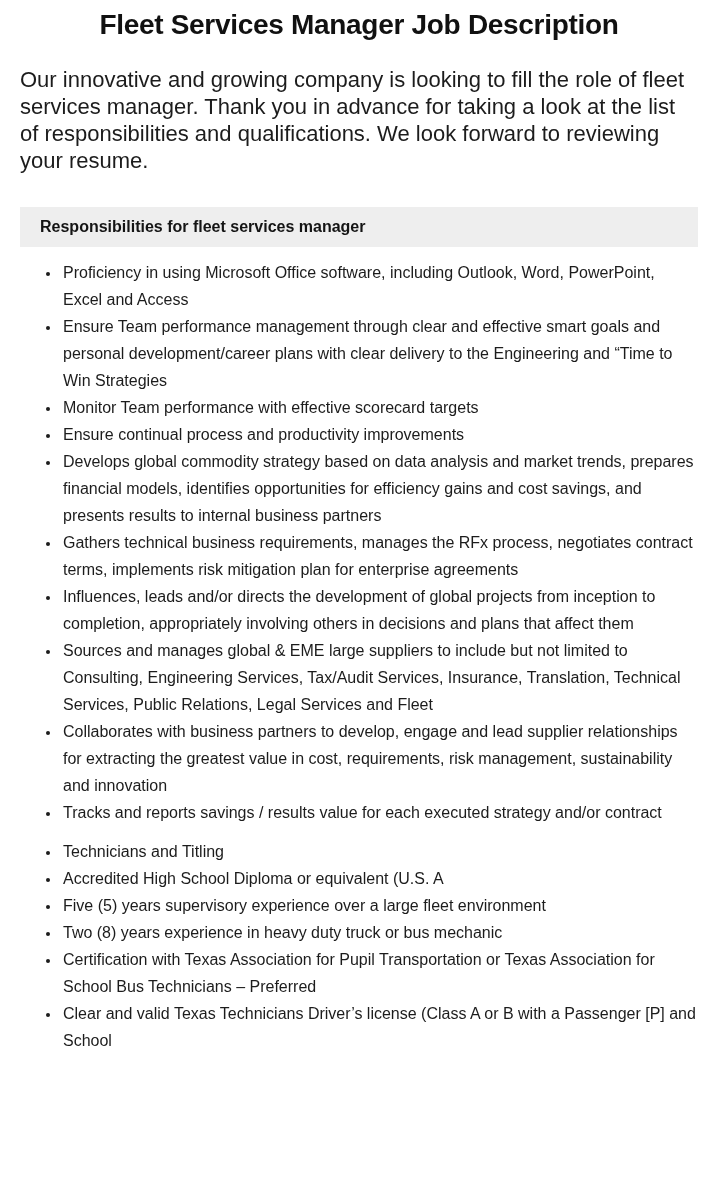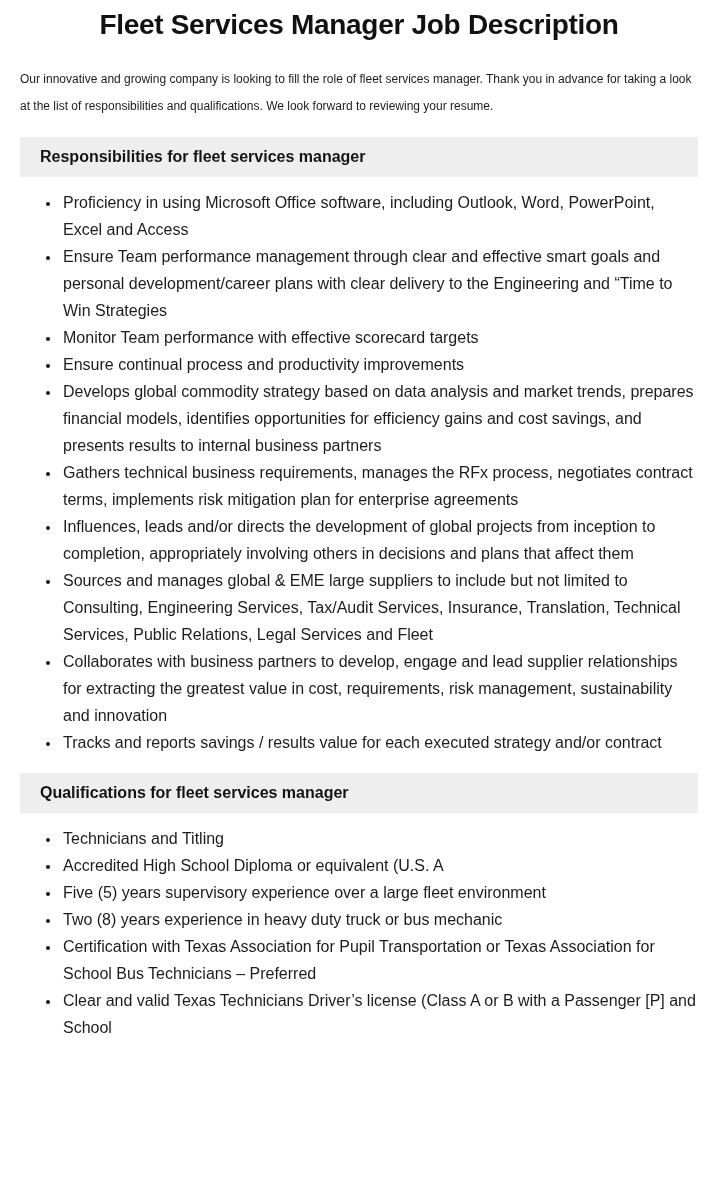--- a/index.html
+++ b/index.html
@@ -23,25 +23,25 @@
     .title {
       padding-top: 9px;
       text-align: center;
       font-size: 28px;
       font-weight: bold;
       letter-spacing: -0.3px;
       color: #111111;
     }
     .intro {
       margin-top: 25px;
-      font-size: 12px;
+      font-size: 22px;
       line-height: 27px;
     }
     .section-bar {
-      margin-top: 17px;
+      margin-top: 33px;
       background: var(--section-bg);
       padding: 10px 20px;
       min-height: 40px;
       display: flex;
       align-items: center;
     }
     .section-bar .section-heading {
       font-size: 16px;
       font-weight: bold;
       line-height: 20px;
@@ -81,23 +81,20 @@
     <li>Monitor Team performance with effective scorecard targets</li>
     <li>Ensure continual process and productivity improvements</li>
     <li>Develops global commodity strategy based on data analysis and market trends, prepares financial models, identifies opportunities for efficiency gains and cost savings, and presents results to internal business partners</li>
     <li>Gathers technical business requirements, manages the RFx process, negotiates contract terms, implements risk mitigation plan for enterprise agreements</li>
     <li>Influences, leads and/or directs the development of global projects from inception to completion, appropriately involving others in decisions and plans that affect them</li>
     <li>Sources and manages global &amp; EME large suppliers to include but not limited to Consulting, Engineering Services, Tax/Audit Services, Insurance, Translation, Technical Services, Public Relations, Legal Services and Fleet</li>
     <li>Collaborates with business partners to develop, engage and lead supplier relationships for extracting the greatest value in cost, requirements, risk management, sustainability and innovation</li>
     <li>Tracks and reports savings / results value for each executed strategy and/or contract</li>
   </ul>
 
-  <div class="section-bar">
-    <span class="section-heading">Qualifications for fleet services manager</span>
-  </div>
 
   <ul class="bullet-list">
     <li>Technicians and Titling</li>
     <li>Accredited High School Diploma or equivalent (U.S. A</li>
     <li>Five (5) years supervisory experience over a large fleet environment</li>
     <li>Two (8) years experience in heavy duty truck or bus mechanic</li>
     <li>Certification with Texas Association for Pupil Transportation or Texas Association for School Bus Technicians – Preferred</li>
     <li>Clear and valid Texas Technicians Driver’s license (Class A or B with a Passenger [P] and School</li>
   </ul>
 

